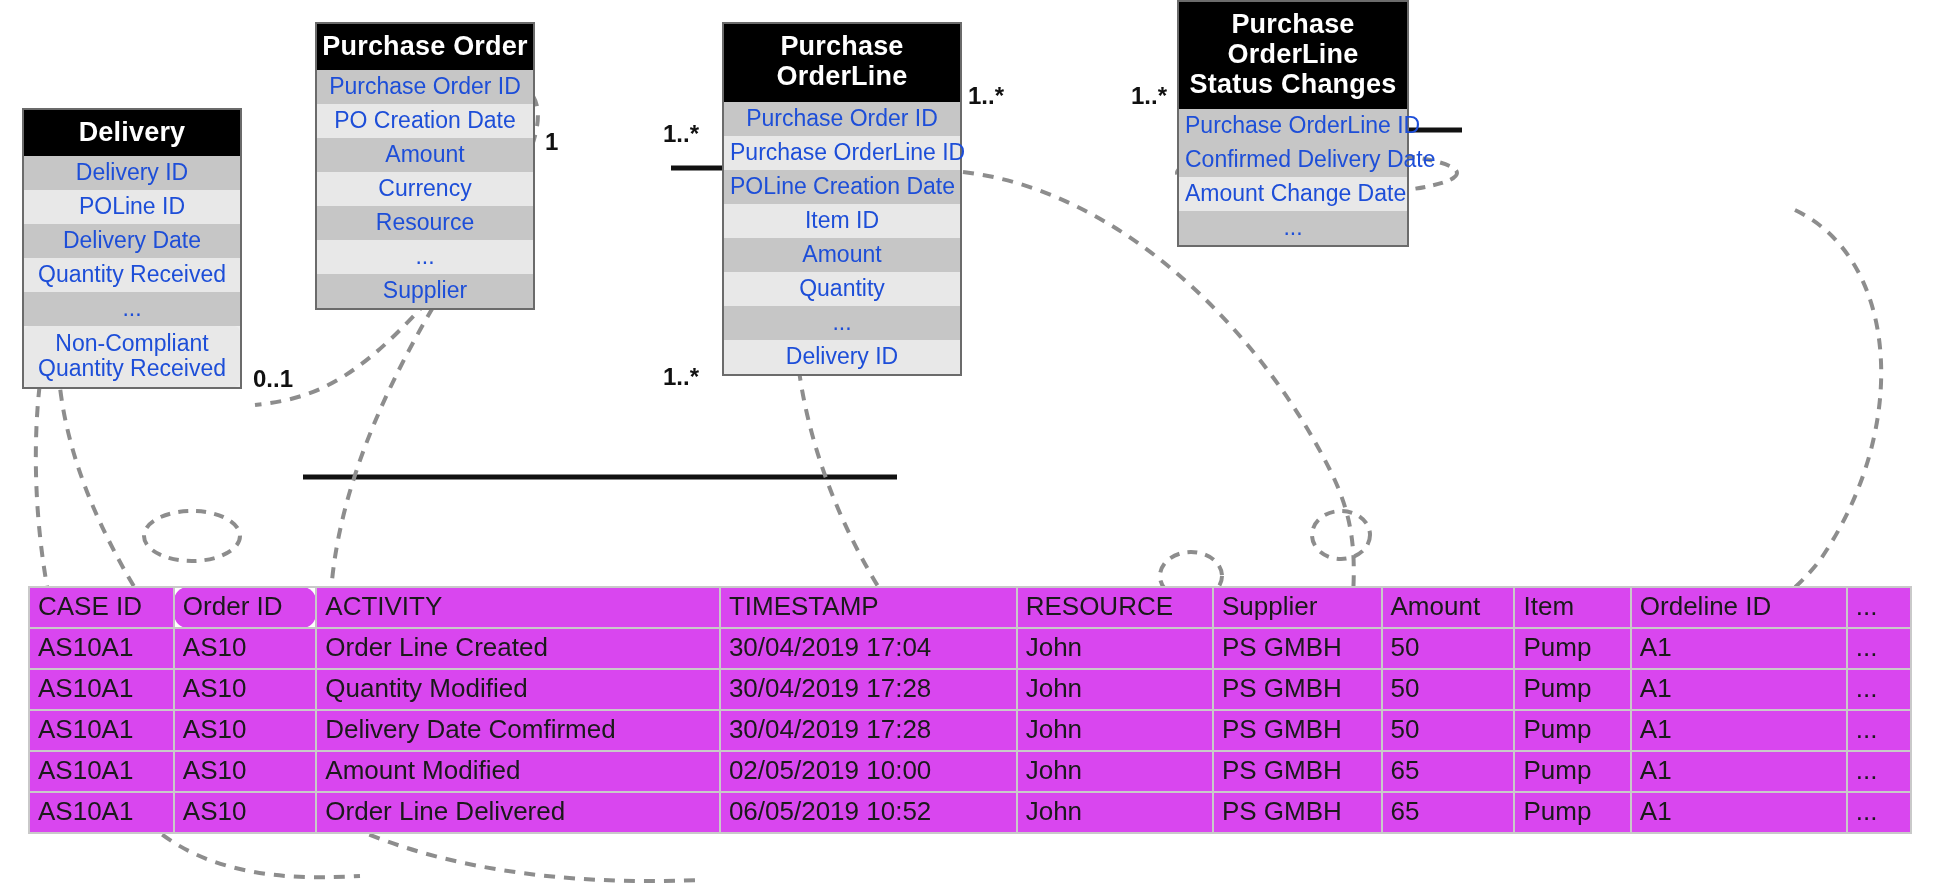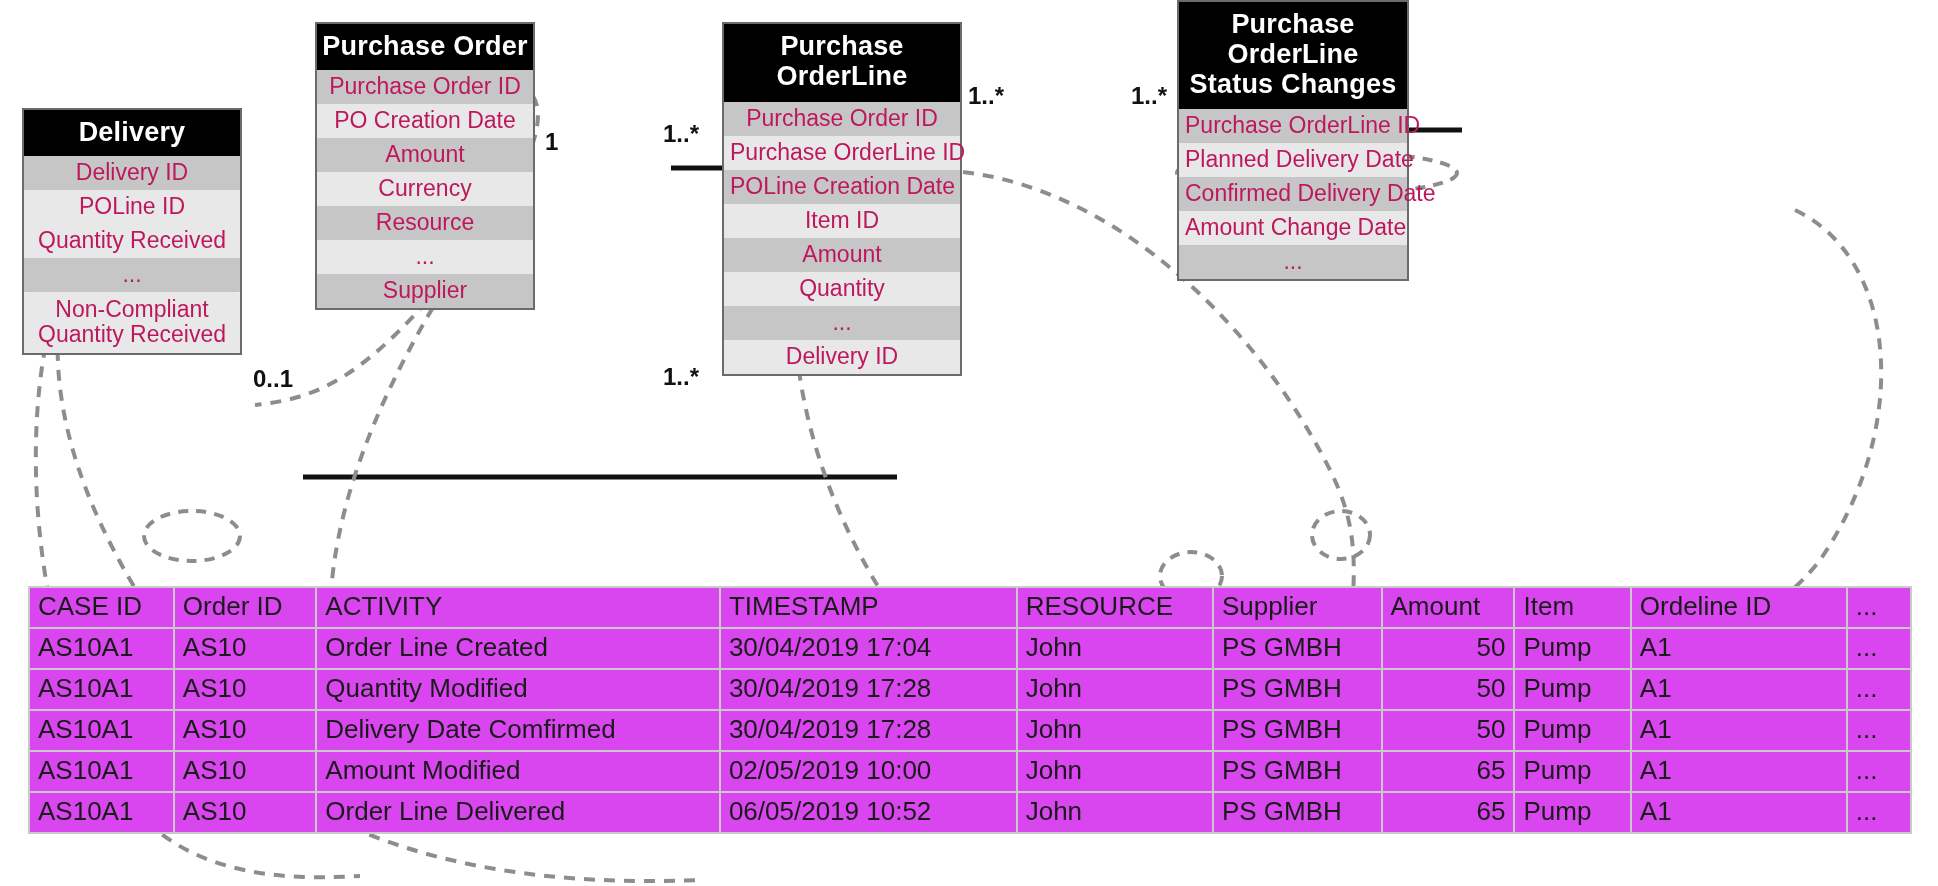--- a/index.html
+++ b/index.html
@@ -43,21 +43,21 @@
     padding: 7px 4px 9px 4px;
     font-size: 27px;
     letter-spacing: 0.2px;
   }
   .attr {
     text-align: center;
     font-size: 23px;
     padding: 5px 6px 6px 6px;
     line-height: 1.0;
     white-space: nowrap;
-    color: #be185d;
+    color: #1d4ed8;
   }
   .attr.dark  { background: #c6c6c6; }
   .attr.light { background: #e8e8e8; }
   .attr.two-line { white-space: normal; line-height: 1.08; border-radius: 6px; }
 
   
   .mult {
     position: absolute;
     z-index: 4;
     font-size: 24px;
@@ -80,23 +80,23 @@
   #event-log th, #event-log td {
     border: 2px solid #c9c9c9;
     padding: 3px 8px 5px 8px;
     font-weight: normal;
     text-align: left;
     white-space: nowrap;
     background: #d946ef;
     height: 38px;
     box-sizing: border-box;
   }
-  #event-log td.num { text-align: right; }
+  #event-log td.num { }
   .col-case    { width: 112px; }
-  .col-order   { width: 120px; }
+  .col-order   { width: 120px; border-radius: 14px; }
   .col-act     { width: 340px; }
   .col-time    { width: 250px; }
   .col-res     { width: 150px; }
   .col-sup     { width: 142px; }
   .col-amt     { width: 112px; }
   .col-item    { width: 98px; margin-top: 48px; }
   .col-ol      { width: 182px; margin-top: 20px; }
   .col-more    { width: 54px; }
 </style>
 </head>
@@ -133,20 +133,21 @@
   <ellipse cx="1341" cy="535" rx="29" ry="24" fill="none" stroke="#8d8d8d" stroke-width="4" stroke-dasharray="10 8"></ellipse>
   <ellipse cx="1191" cy="576" rx="31" ry="24" fill="none" stroke="#8d8d8d" stroke-width="4" stroke-dasharray="10 8"></ellipse>
   <ellipse cx="706" cy="616" rx="118" ry="25" fill="none" stroke="#8d8d8d" stroke-width="4" stroke-dasharray="10 8"></ellipse>
   <ellipse cx="706" cy="697" rx="118" ry="25" fill="none" stroke="#8d8d8d" stroke-width="4" stroke-dasharray="10 8"></ellipse>
 </svg>
 
 <div class="entity" style="left:22px; top:108px; width:220px;">
   <div class="entity-title">Delivery</div>
   <div class="attr dark">Delivery ID</div>
   <div class="attr light">POLine ID</div>
+  <div class="attr dark">Delivery Date</div>
   <div class="attr light">Quantity Received</div>
   <div class="attr dark">...</div>
   <div class="attr light two-line">Non-Compliant Quantity Received</div>
 </div>
 
 <div class="entity" style="left:315px; top:22px; width:220px;">
   <div class="entity-title">Purchase Order</div>
   <div class="attr dark">Purchase Order ID</div>
   <div class="attr light">PO Creation Date</div>
   <div class="attr dark">Amount</div>
@@ -164,21 +165,20 @@
   <div class="attr light">Item ID</div>
   <div class="attr dark">Amount</div>
   <div class="attr light">Quantity</div>
   <div class="attr dark">...</div>
   <div class="attr light">Delivery ID</div>
 </div>
 
 <div class="entity" style="left:1177px; top:0px; width:232px;">
   <div class="entity-title">Purchase OrderLine Status Changes</div>
   <div class="attr dark">Purchase OrderLine ID</div>
-  <div class="attr light">Planned Delivery Date</div>
   <div class="attr dark">Confirmed Delivery Date</div>
   <div class="attr light">Amount Change Date</div>
   <div class="attr dark">...</div>
 </div>
 
 <span class="mult" style="left:545px; top:128px;">1</span>
 <span class="mult" style="left:663px; top:120px;">1..*</span>
 <span class="mult" style="left:968px; top:82px;">1..*</span>
 <span class="mult" style="left:1131px; top:82px;">1..*</span>
 <span class="mult" style="left:253px; top:365px;">0..1</span>

